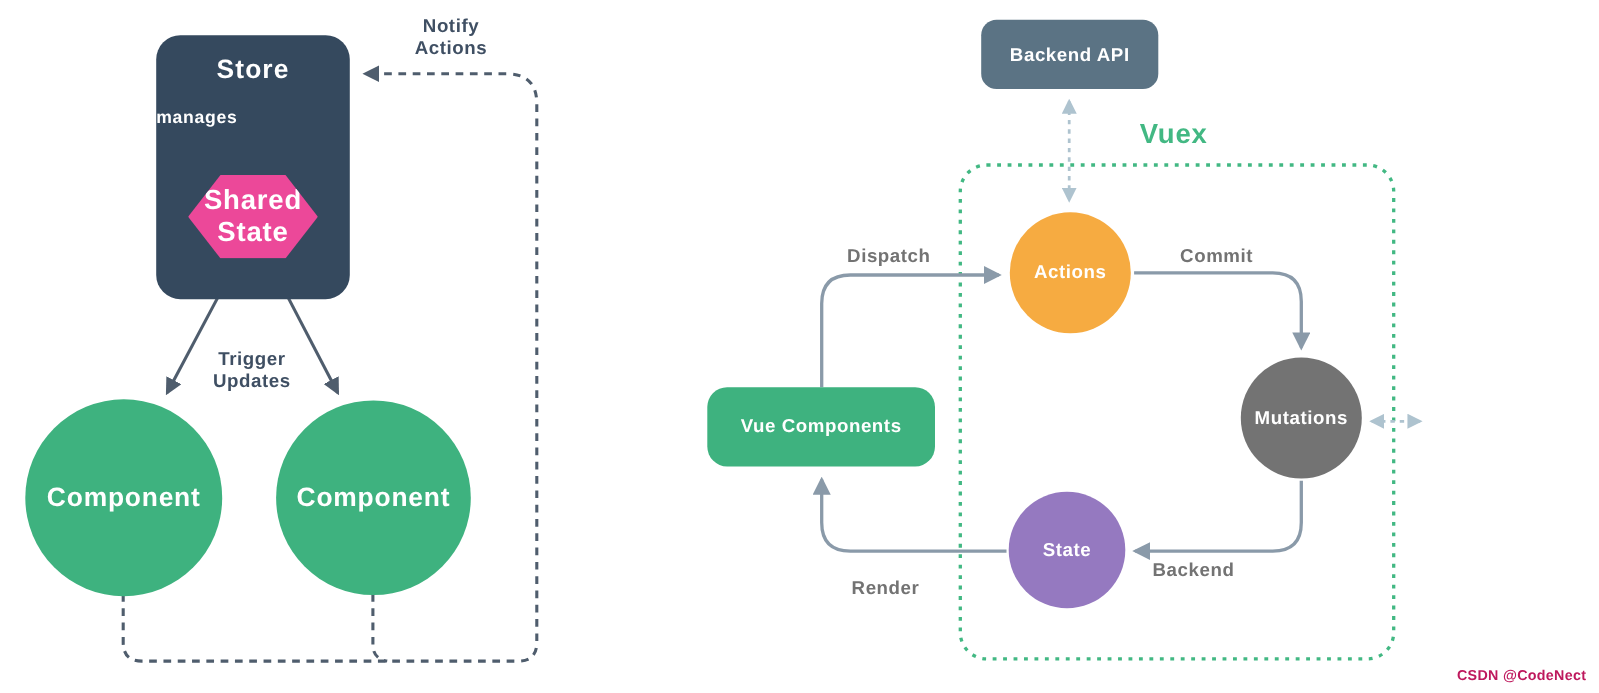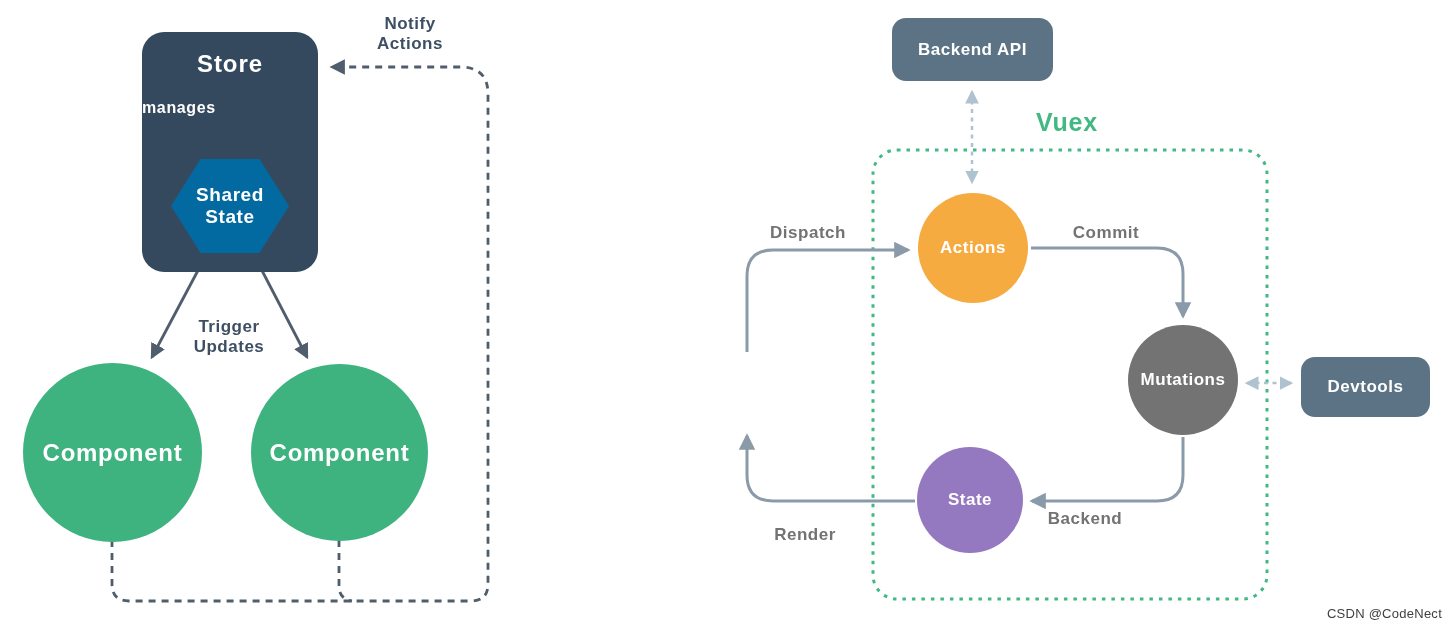--- a/index.html
+++ b/index.html
@@ -30,44 +30,44 @@
     font-weight: bold;
     text-align: center;
     white-space: pre-line;
     letter-spacing: 0.03em;
   }
   
   .store-box { left: 142px; top: 32px; width: 176px; height: 240px; background: #35495e; border-radius: 22px; padding-left: 36px; }
   .store-title { position: absolute; left: 0; right: 0; top: 18px; text-align: center; color: #ffffff; font-size: 24px; font-weight: bold; letter-spacing: 0.04em; }
   .manages-label { position: absolute; left: 0; right: 0; top: 67px; text-align: left; color: #ffffff; font-size: 16px; font-weight: bold; letter-spacing: 0.04em; }
   .hexagon {
-    left: 171px; top: 159px; width: 118px; height: 94px;
-    background: #0369a1;
+    left: 171px; top: 159px; width: 118px; height: 76px;
+    background: #ec4899;
     clip-path: polygon(25% 0%, 75% 0%, 100% 50%, 75% 100%, 25% 100%, 0% 50%);
-    font-size: 19px; line-height: 1.15;
+    font-size: 25px; line-height: 1.15;
     white-space: pre-line;
   }
   .comp1 { left: 23px;  top: 363px; width: 179px; height: 179px; background: #3eb27f; font-size: 24px; }
   .comp2 { left: 251px; top: 364px; width: 177px; height: 177px; background: #3eb27f; font-size: 24px; }
   .notify-label  { left: 350px; top: 14px;  width: 120px; font-size: 17px; color: #3f4f63; line-height: 1.15; }
   .trigger-label { left: 169px; top: 317px; width: 120px; font-size: 17px; color: #3f4f63; line-height: 1.15; }
   
   .backend-box { left: 892px;  top: 18px;  width: 161px; height: 63px;  background: #5b7384; font-size: 17px; }
   .devtools-box{ left: 1301px; top: 357px; width: 129px; height: 60px;  background: #5b7384; font-size: 17px; }
   .vuecomp-box { left: 643px;  top: 352px; width: 207px; height: 72px;  background: #3eb27f; border-radius: 18px; font-size: 17px; }
   .vuex-label  { left: 1017px; top: 108px; width: 100px; font-size: 25px; color: #42b883; }
   .actions-circle   { left: 918px;  top: 193px; width: 110px; height: 110px; background: #f6ab41; font-size: 17px; }
   .mutations-circle { left: 1128px; top: 325px; width: 110px; height: 110px; background: #737373; font-size: 17px; }
   .state-circle     { left: 917px;  top: 447px; width: 106px; height: 106px; background: #9579c0; font-size: 17px; }
   .edge-label { width: 100px; font-size: 17px; color: #737373; }
   .dispatch-label { left: 758px;  top: 223px; }
   .commit-label   { left: 1056px; top: 223px; }
   .mutate-label   { left: 1035px; top: 509px; }
   .render-label   { left: 755px;  top: 525px; }
-  .watermark { position: absolute; right: 12px; bottom: 9px; font-size: 13px; color: #404040; font-weight: normal; letter-spacing: 0.02em; }
+  .watermark { position: absolute; right: 12px; bottom: 9px; font-size: 13px; color: #be185d; font-weight: bold; letter-spacing: 0.02em; }
 </style>
 </head>
 <body>
 
 <div class="canvas">
 
   <svg class="connectors" width="1454" height="630" viewBox="0 0 1454 630" fill="none">
     <defs>
       <marker id="ahDark" markerWidth="5.5" markerHeight="5.5" refX="4.6" refY="2.75" orient="auto-start-reverse">
         <path d="M0,0 L5.5,2.75 L0,5.5 Z" fill="#4f5d6d"></path>
@@ -134,22 +134,22 @@
   <div class="node circle actions-circle">
     <span>Actions</span>
   </div>
   <div class="node circle mutations-circle">
     <span>Mutations</span>
   </div>
   <div class="node circle state-circle">
     <span>State</span>
   </div>
 
-  <div class="node rounded devtools-box">
-    <span>Devtools</span>
+  <div class="node vuecomp-box">
+    <span>Vue Components</span>
   </div>
 
   <div class="label edge-label dispatch-label">Dispatch</div>
   <div class="label edge-label commit-label">Commit</div>
   <div class="label edge-label mutate-label">Backend</div>
   <div class="label edge-label render-label">Render</div>
 
   <div class="watermark">CSDN @CodeNect</div>
 </div>
 

